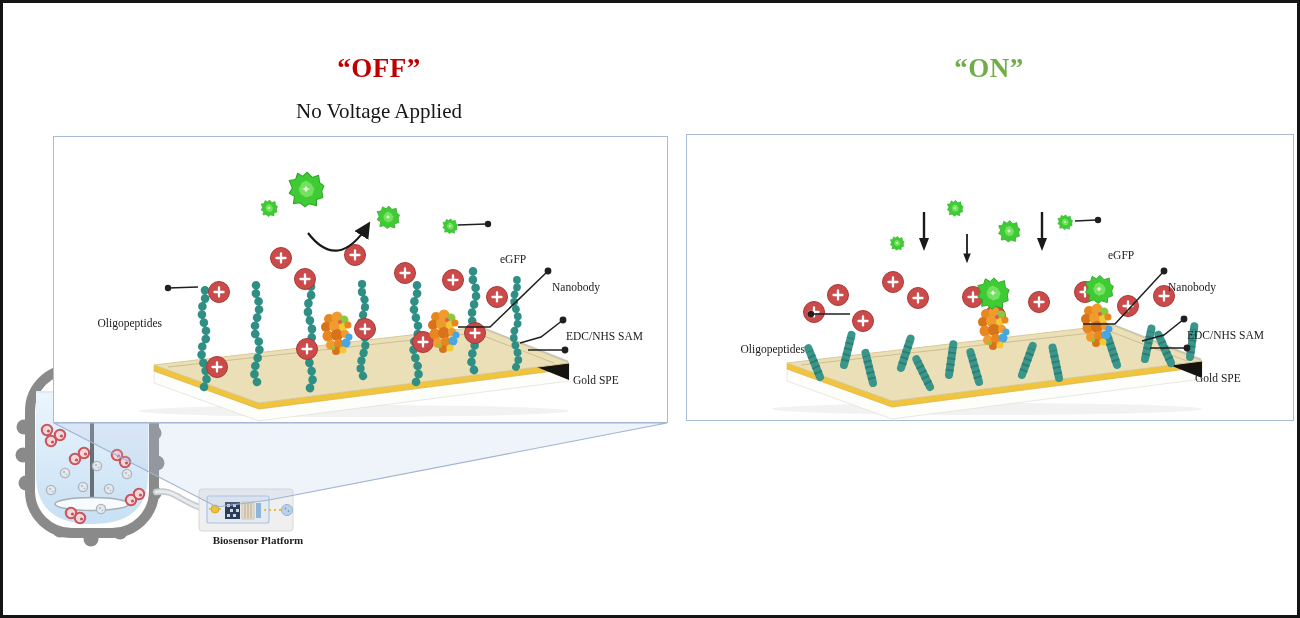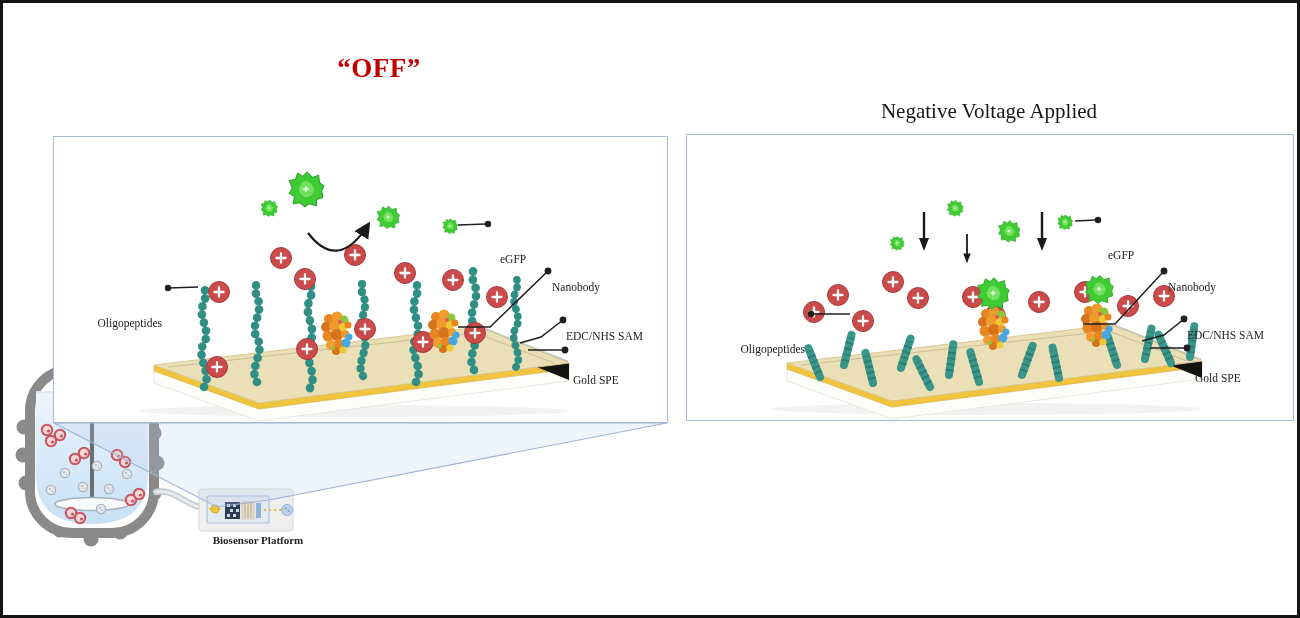--- a/index.html
+++ b/index.html
@@ -92,21 +92,22 @@
       </g>
       <g id="gcell">
         <circle r="4.6" fill="#E4E8EC" stroke="#AEB6BD" stroke-width="1.4"></circle>
         <circle cx="-1" cy="-1" r="1" fill="#AEB6BD"></circle>
           <circle cx="1.5" cy="1.5" r="0.8" fill="#AEB6BD"></circle>
       </g>
     </defs>
   </svg>
 
   <div id="off-title" class="state-title">“OFF”</div>
-  <div id="on-sub" class="subtitle">Negative Voltage Applied</div>
+  <div id="off-sub" class="subtitle">No Voltage Applied</div>
+  <div id="on-title" class="state-title">“ON”</div>
 
   <svg id="scene-under" width="1294" height="612" viewBox="0 0 1294 612">
     <g>
       <circle cx="21" cy="424" r="7.5" fill="#8A8A8A"></circle>
         <circle cx="20" cy="452" r="7.5" fill="#8A8A8A"></circle>
       <circle cx="23" cy="480" r="7.5" fill="#8A8A8A"></circle>
         <circle cx="36" cy="507" r="7.5" fill="#8A8A8A"></circle>
       <circle cx="57" cy="527" r="7.5" fill="#8A8A8A"></circle>
         <circle cx="88" cy="536" r="7.5" fill="#8A8A8A"></circle>
       <circle cx="117" cy="529" r="7.5" fill="#8A8A8A"></circle>

